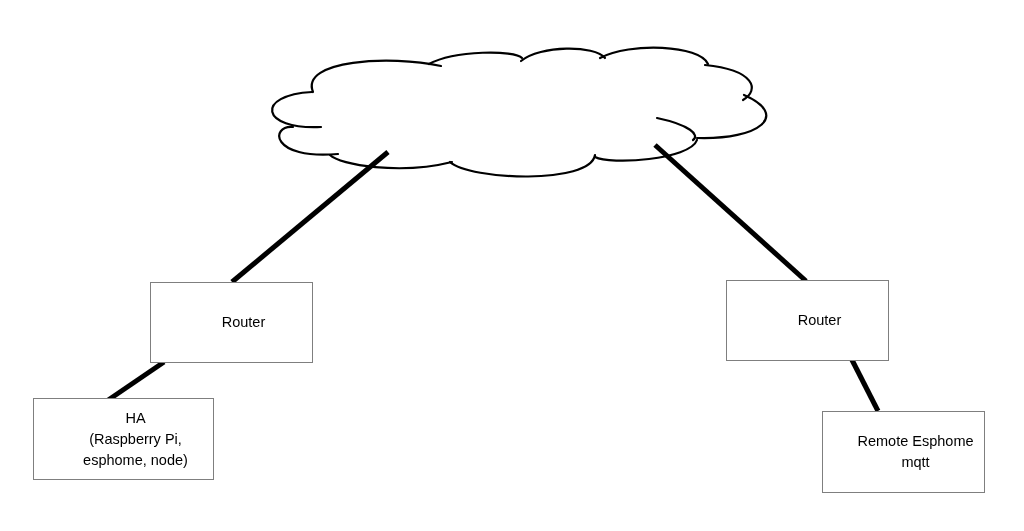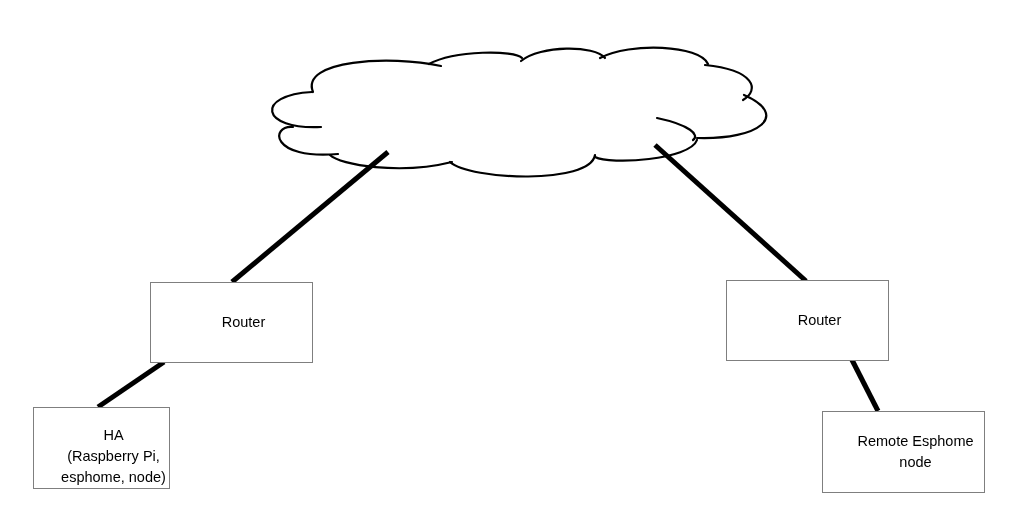--- a/index.html
+++ b/index.html
@@ -47,22 +47,22 @@
 </svg>
 
 <div class="node" style="left:150px;top:282px;width:163px;height:81px;">
   <span>Router</span>
 </div>
 
 <div class="node" style="left:726px;top:280px;width:163px;height:81px;">
   <span>Router</span>
 </div>
 
-<div class="node" style="left:33px;top:407px;width:137px;height:82px;justify-content:flex-end;">
+<div class="node" style="left:33px;top:398px;width:181px;height:82px;">
   <span>HA</span>
   <span>(Raspberry Pi,</span>
   <span>esphome, node)</span>
 </div>
 
 <div class="node" style="left:822px;top:411px;width:163px;height:82px;">
   <span>Remote Esphome</span>
-  <span>node</span>
+  <span>mqtt</span>
 </div>
 
 </body></html>

